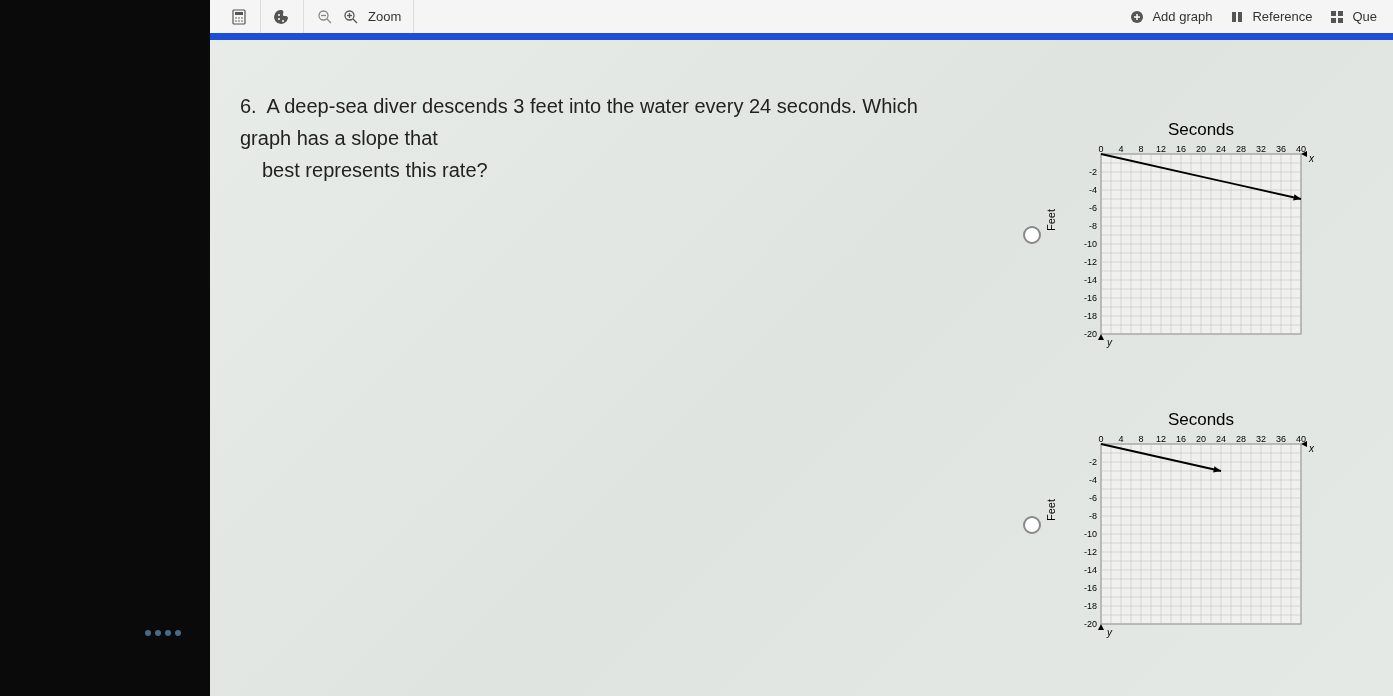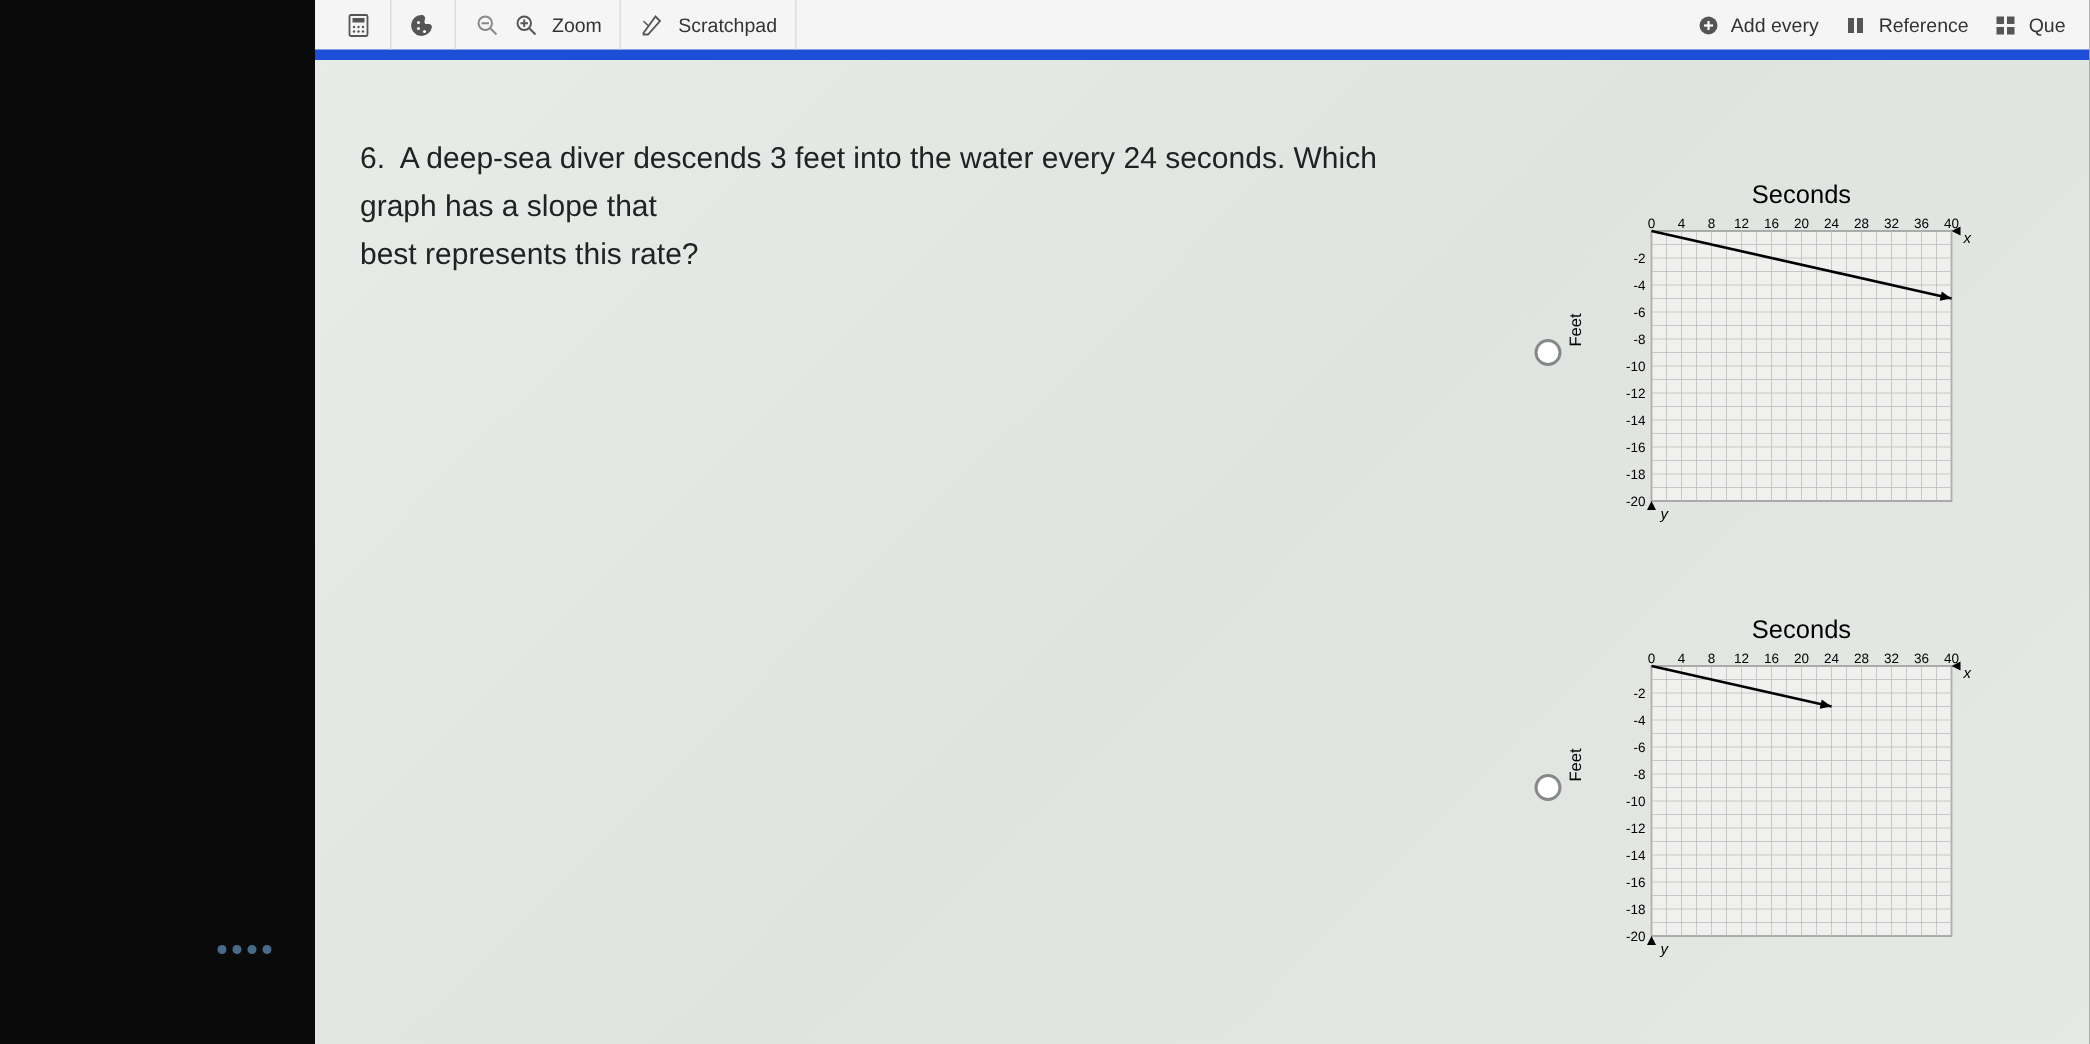--- a/index.html
+++ b/index.html
@@ -198,40 +198,31 @@
       <span class="tool-icon">
         <svg width="16" height="16" viewBox="0 0 16 16">
             <circle cx="6.5" cy="6.5" r="4.5" fill="none" stroke="#555" stroke-width="1.3"></circle>
             <line x1="10" y1="10" x2="14" y2="14" stroke="#555" stroke-width="1.3"></line>
             <line x1="4" y1="6.5" x2="9" y2="6.5" stroke="#555" stroke-width="1.3"></line>
             <line x1="6.5" y1="4" x2="6.5" y2="9" stroke="#555" stroke-width="1.3"></line>
           </svg>
       </span>
       <span class="tool-label">Zoom</span>
     </div>
-    <div class="tool-group">
-      <span class="tool-icon">
-        <svg width="16" height="16" viewBox="0 0 16 16">
-            <path d="M2 13 L10 2 L13 5 L5 14 L2 14 Z" fill="none" stroke="#555" stroke-width="1.2"></path>
-            <path d="M2 5 L5 8" stroke="#555" stroke-width="1"></path>
-          </svg>
-      </span>
-      <span class="tool-label">Scratchpad</span>
-    </div>
 
     <div class="toolbar-right">
       <div class="right-btn">
         <span class="tool-icon">
           <svg width="14" height="14" viewBox="0 0 14 14">
               <circle cx="7" cy="7" r="6" fill="#555"></circle>
               <line x1="4" y1="7" x2="10" y2="7" stroke="#fff" stroke-width="1.5"></line>
               <line x1="7" y1="4" x2="7" y2="10" stroke="#fff" stroke-width="1.5"></line>
             </svg>
         </span>
-        <span>Add every</span>
+        <span>Add graph</span>
       </div>
       <div class="right-btn">
         <span class="tool-icon">
           <svg width="14" height="14" viewBox="0 0 14 14">
               <path d="M2 2 h4 v10 h-4 z M8 2 h4 v10 h-4 z" fill="#555"></path>
             </svg>
         </span>
         <span>Reference</span>
       </div>
       <div class="right-btn">
@@ -246,21 +237,21 @@
         <span>Que</span>
       </div>
     </div>
   </div>
 
   <div class="content">
     <div class="question-row">
       <div class="question-text">
         <span class="q-num">6.</span>
         <span>A deep-sea diver descends 3 feet into the water every 24 seconds. Which graph has a slope that</span><br>
-        <span style="display:inline-block">best represents this rate?</span>
+        <span style="margin-left:22px;display:inline-block">best represents this rate?</span>
       </div>
     </div>
 
     <div class="answers">
       <div class="answer-opt">
         <div class="radio"></div>
         <div class="chart-box">
           <div class="chart-title">Seconds</div>
           <div class="y-label">Feet</div>
           <svg class="chart-svg" width="260" height="210">

